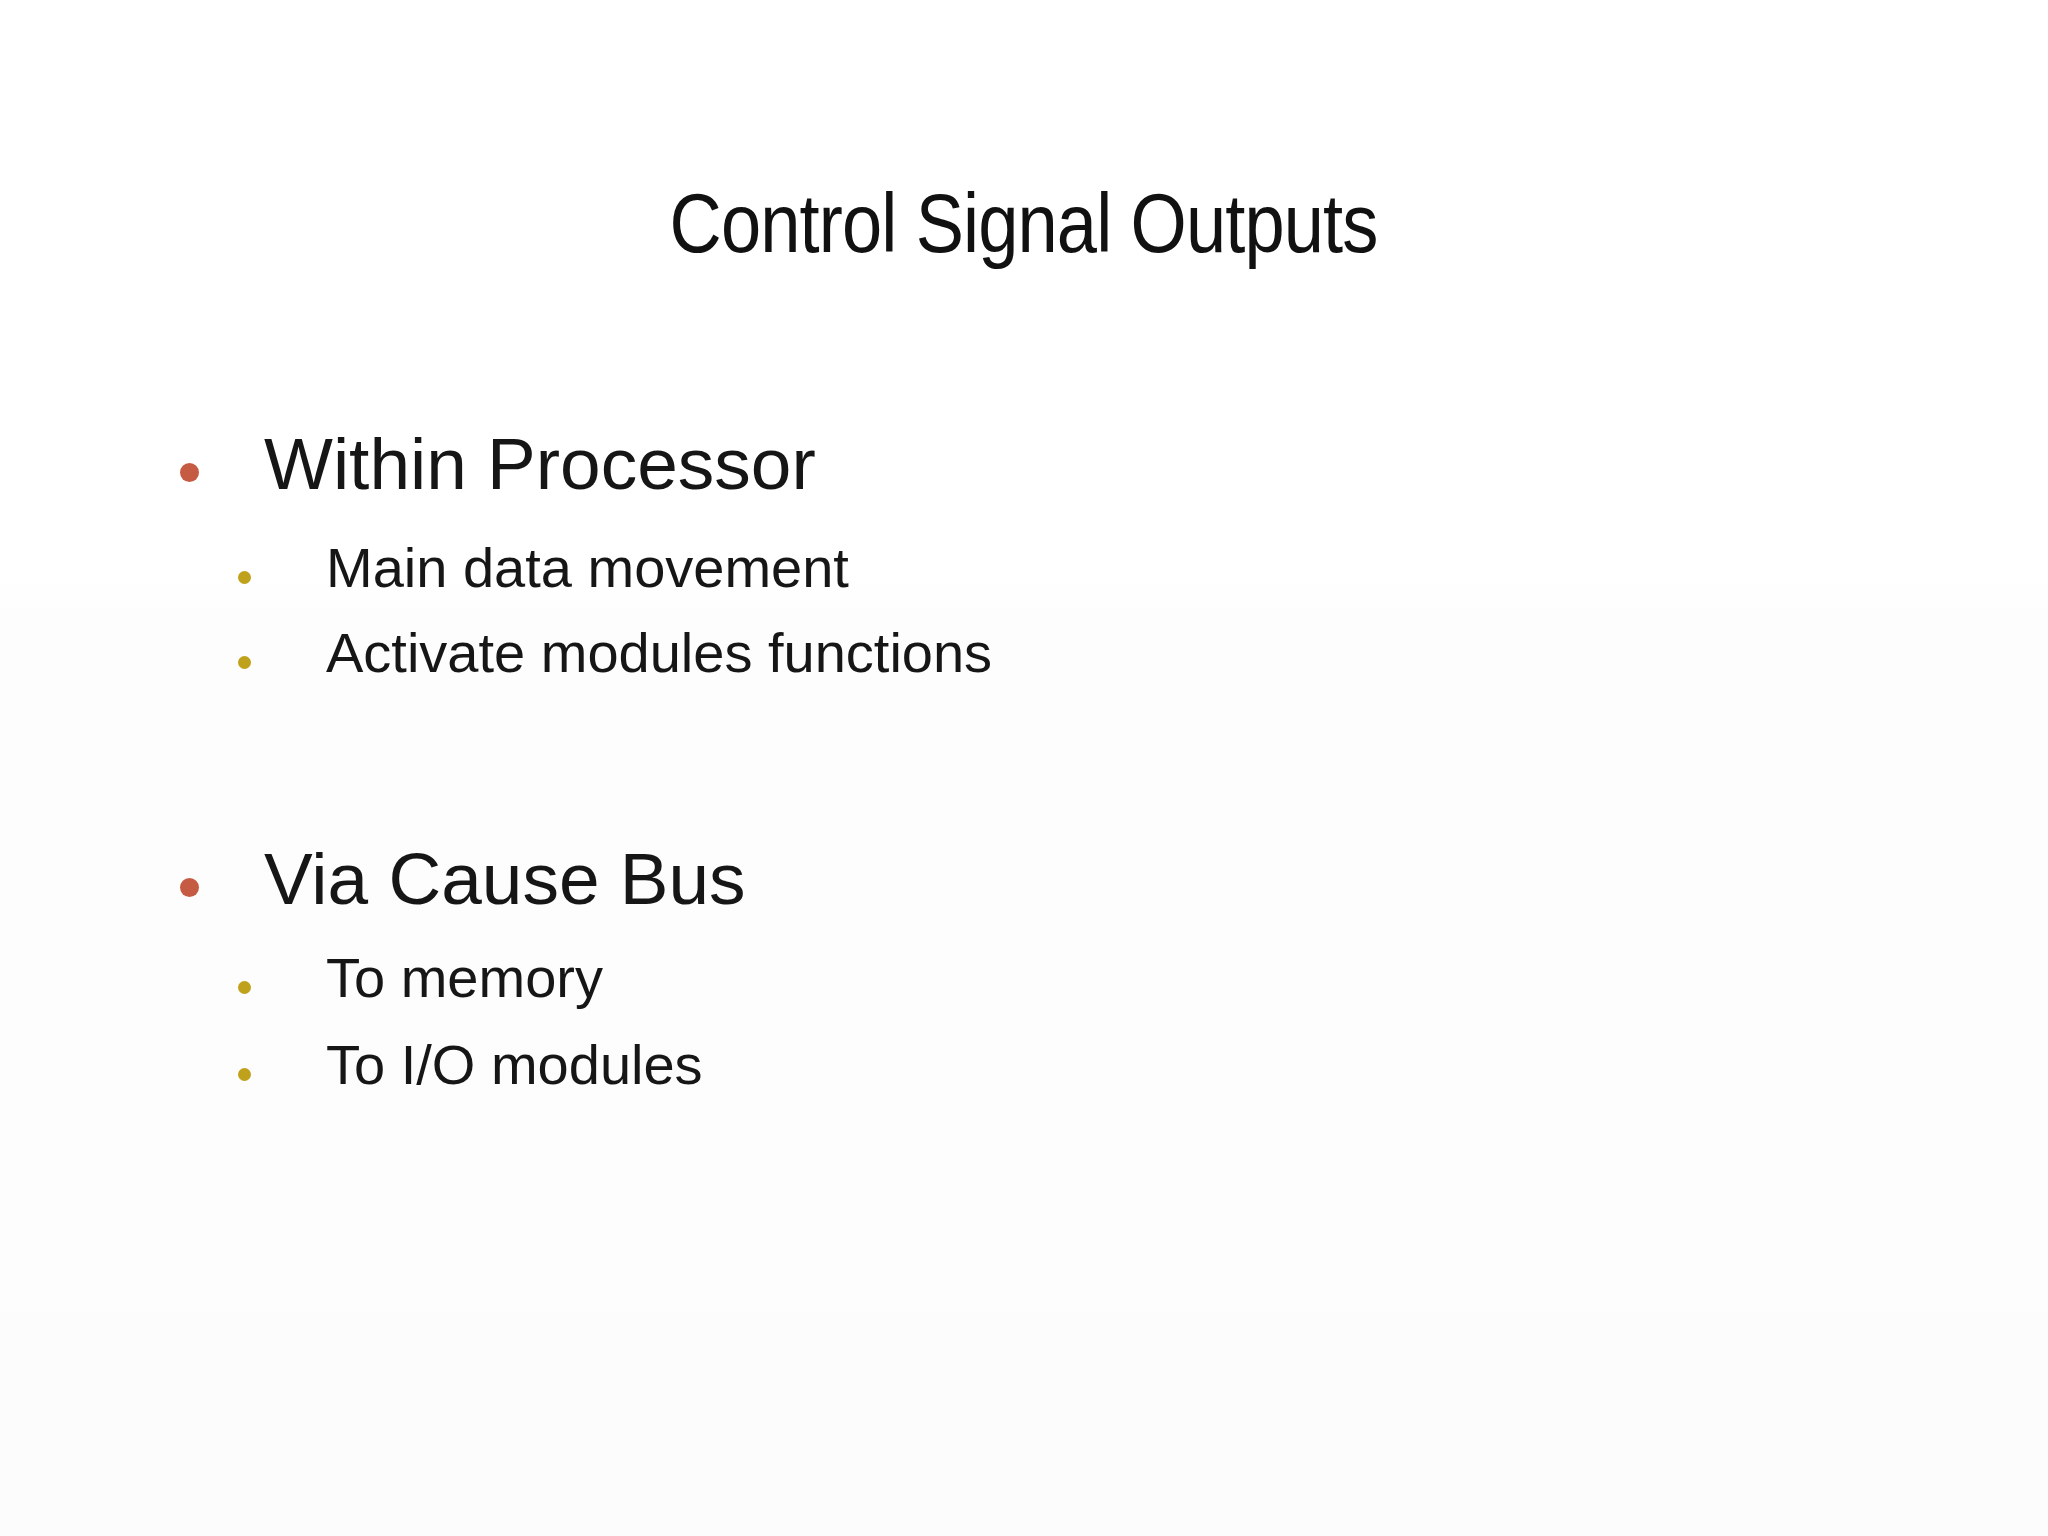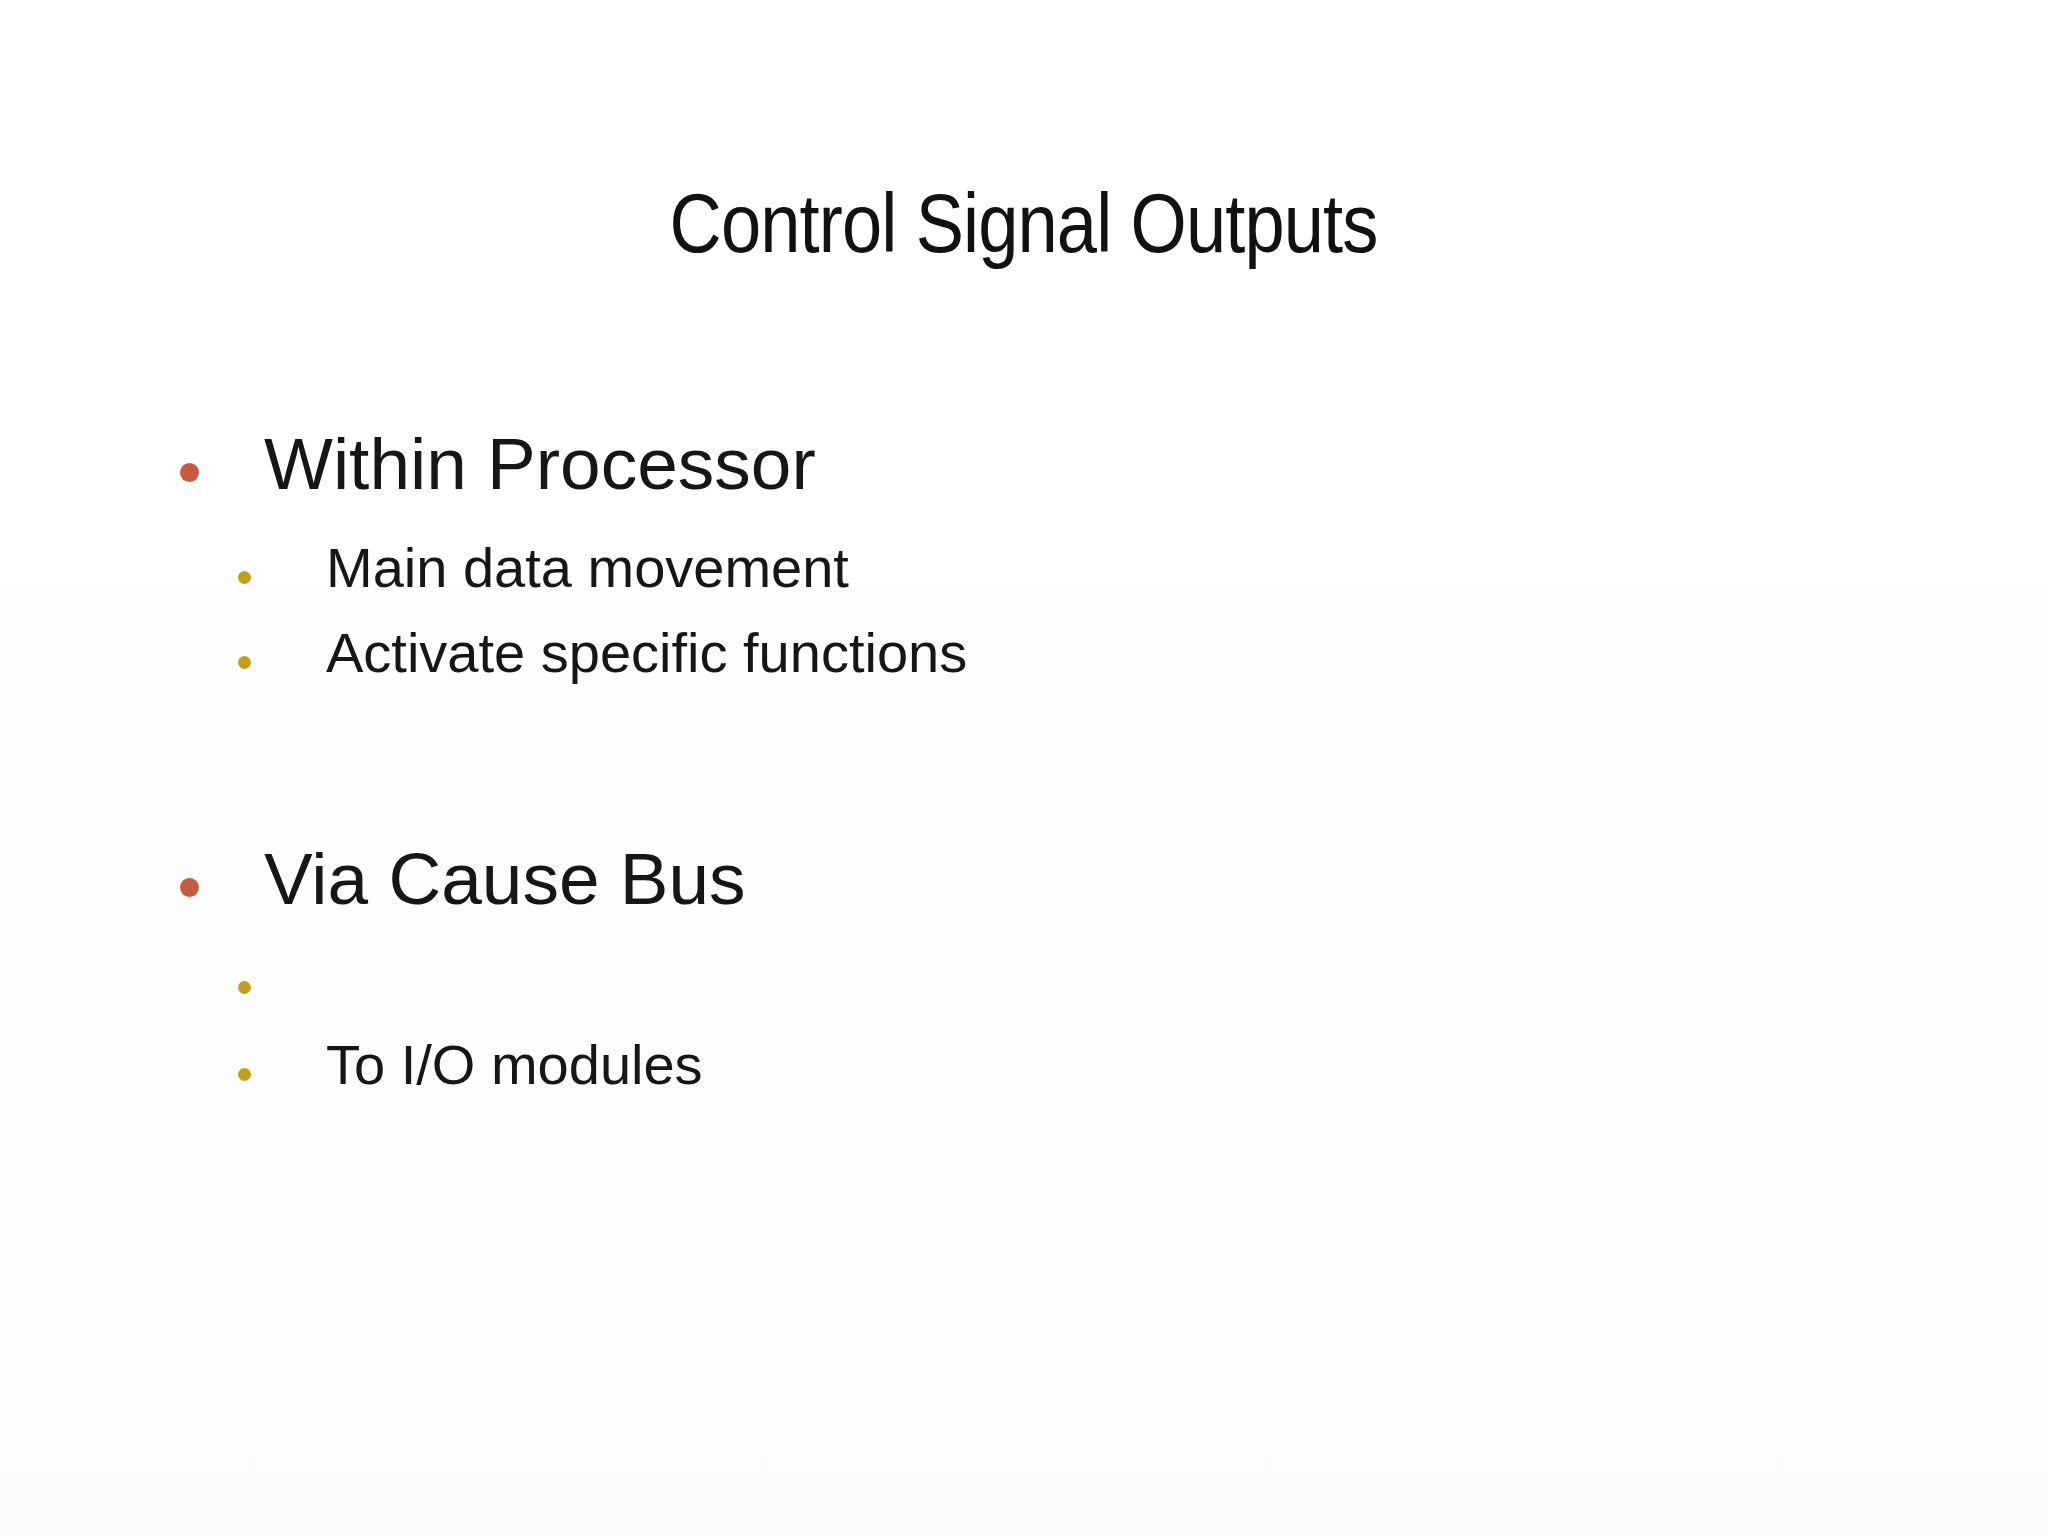--- a/index.html
+++ b/index.html
@@ -88,30 +88,31 @@
     <span class="txt">Within Processor</span>
   </div>
 
   <div class="line l2" style="top:540px">
     <span class="dot"></span>
     <span class="txt">Main data movement</span>
   </div>
 
   <div class="line l2" style="top:625px">
     <span class="dot"></span>
-    <span class="txt">Activate specific functions</span>
+    <span class="txt">Activate modules functions</span>
   </div>
 
   <div class="line l1" style="top:842px">
     <span class="dot"></span>
     <span class="txt">Via Cause Bus</span>
   </div>
 
   <div class="line l2" style="top:950px">
     <span class="dot"></span>
+    <span class="txt">To memory</span>
   </div>
 
   <div class="line l2" style="top:1037px">
     <span class="dot"></span>
     <span class="txt">To I/O modules</span>
   </div>
 
 </div>
 
 </body></html>

